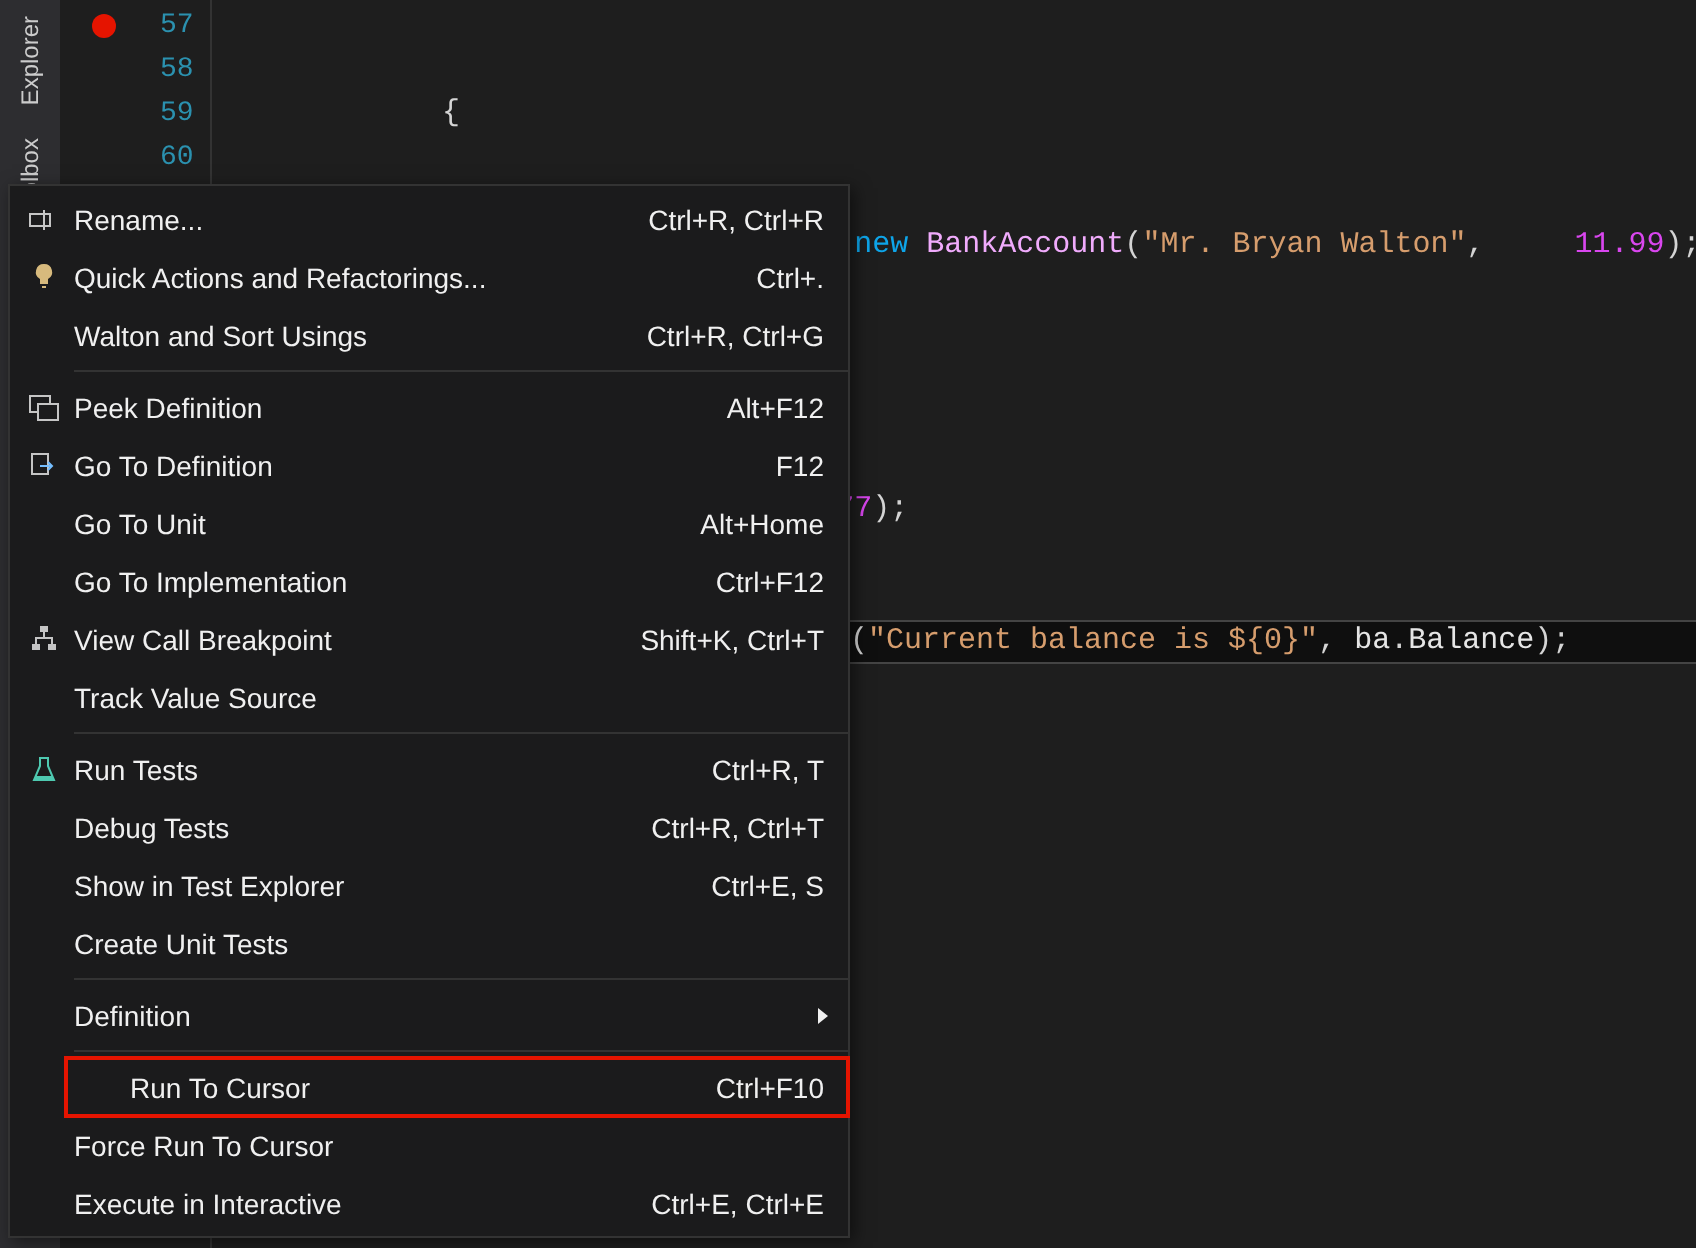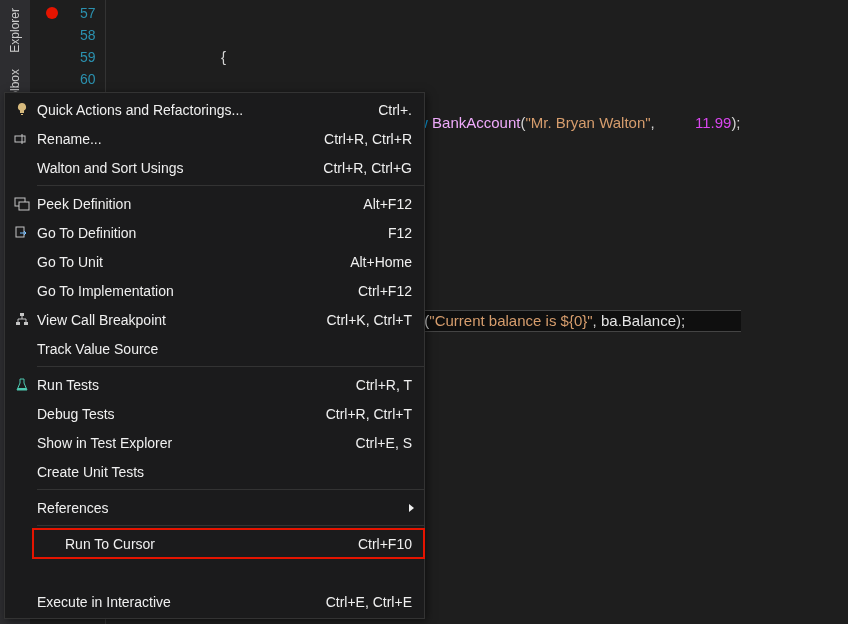--- a/index.html
+++ b/index.html
@@ -35,21 +35,21 @@
       cursor: pointer;
       white-space: nowrap;
     }
     .editor-area {
       position: absolute;
       left: 30px;
       top: 0;
       right: 0;
       bottom: 0;
       background: #1e1e1e;
-      font-family: Liberation Sans, sans-serif;
+      font-family: Liberation Mono, monospace;
       font-size: 15px;
     }
     .gutter {
       position: absolute;
       left: 0;
       top: 0;
       width: 76px;
       height: 100%;
       background: #1e1e1e;
       border-right: 1px solid #333;
@@ -191,35 +191,35 @@
     <div class="code-line code-row-highlighted">
       <span style="padding-left:310px"></span><span class="punct">e(</span><span class="str">"Current balance is ${0}"</span><span class="punct">, </span><span class="var">ba</span><span class="punct">.</span><span class="var">Balance</span><span class="punct">);</span>
     </div>
   </div>
 </div>
 
 <div class="context-menu">
   <div class="menu-item">
     <span class="menu-icon">
       <svg width="16" height="16" viewBox="0 0 16 16">
+          <rect x="1" y="5" width="10" height="6" fill="none" stroke="#c5c5c5"></rect>
+          <line x1="8" y1="3" x2="8" y2="13" stroke="#c5c5c5"></line>
+        </svg>
+    </span>
+    <span class="menu-label">Rename...</span>
+    <span class="menu-shortcut">Ctrl+R, Ctrl+R</span>
+  </div>
+  <div class="menu-item">
+    <span class="menu-icon">
+      <svg width="16" height="16" viewBox="0 0 16 16">
           <path fill="#d7ba7d" d="M8 1a4 4 0 0 0-2 7.5V11h4V8.5A4 4 0 0 0 8 1zm-1 11h2v1H7z"></path>
         </svg>
     </span>
     <span class="menu-label">Quick Actions and Refactorings...</span>
     <span class="menu-shortcut">Ctrl+.</span>
-  </div>
-  <div class="menu-item">
-    <span class="menu-icon">
-      <svg width="16" height="16" viewBox="0 0 16 16">
-          <rect x="1" y="5" width="10" height="6" fill="none" stroke="#c5c5c5"></rect>
-          <line x1="8" y1="3" x2="8" y2="13" stroke="#c5c5c5"></line>
-        </svg>
-    </span>
-    <span class="menu-label">Rename...</span>
-    <span class="menu-shortcut">Ctrl+R, Ctrl+R</span>
   </div>
   <div class="menu-item">
     <span class="menu-icon"></span>
     <span class="menu-label">Walton and Sort Usings</span>
     <span class="menu-shortcut">Ctrl+R, Ctrl+G</span>
   </div>
   <div class="menu-separator"></div>
   <div class="menu-item">
     <span class="menu-icon">
       <svg width="16" height="16" viewBox="0 0 16 16">
@@ -253,21 +253,21 @@
   <div class="menu-item">
     <span class="menu-icon">
       <svg width="16" height="16" viewBox="0 0 16 16">
           <rect x="6" y="1" width="4" height="3" fill="#c5c5c5"></rect>
           <rect x="2" y="10" width="4" height="3" fill="#c5c5c5"></rect>
           <rect x="10" y="10" width="4" height="3" fill="#c5c5c5"></rect>
           <path d="M8 4 L8 7 M4 10 L4 7 L12 7 L12 10" fill="none" stroke="#c5c5c5"></path>
         </svg>
     </span>
     <span class="menu-label">View Call Breakpoint</span>
-    <span class="menu-shortcut">Ctrl+K, Ctrl+T</span>
+    <span class="menu-shortcut">Shift+K, Ctrl+T</span>
   </div>
   <div class="menu-item">
     <span class="menu-icon"></span>
     <span class="menu-label">Track Value Source</span>
     <span class="menu-shortcut"></span>
   </div>
   <div class="menu-separator"></div>
   <div class="menu-item">
     <span class="menu-icon">
       <svg width="16" height="16" viewBox="0 0 16 16">
@@ -289,31 +289,32 @@
     <span class="menu-shortcut">Ctrl+E, S</span>
   </div>
   <div class="menu-item">
     <span class="menu-icon"></span>
     <span class="menu-label">Create Unit Tests</span>
     <span class="menu-shortcut"></span>
   </div>
   <div class="menu-separator"></div>
   <div class="menu-item">
     <span class="menu-icon"></span>
-    <span class="menu-label">References</span>
+    <span class="menu-label">Definition</span>
     <span class="submenu-arrow"></span>
   </div>
   <div class="menu-separator"></div>
   <div class="menu-item highlighted-menu">
     <span class="menu-icon"></span>
     <span class="menu-label">Run To Cursor</span>
     <span class="menu-shortcut">Ctrl+F10</span>
   </div>
   <div class="menu-item">
     <span class="menu-icon"></span>
+    <span class="menu-label">Force Run To Cursor</span>
     <span class="menu-shortcut"></span>
   </div>
   <div class="menu-item">
     <span class="menu-icon"></span>
     <span class="menu-label">Execute in Interactive</span>
     <span class="menu-shortcut">Ctrl+E, Ctrl+E</span>
   </div>
 </div>
 
 </body></html>

